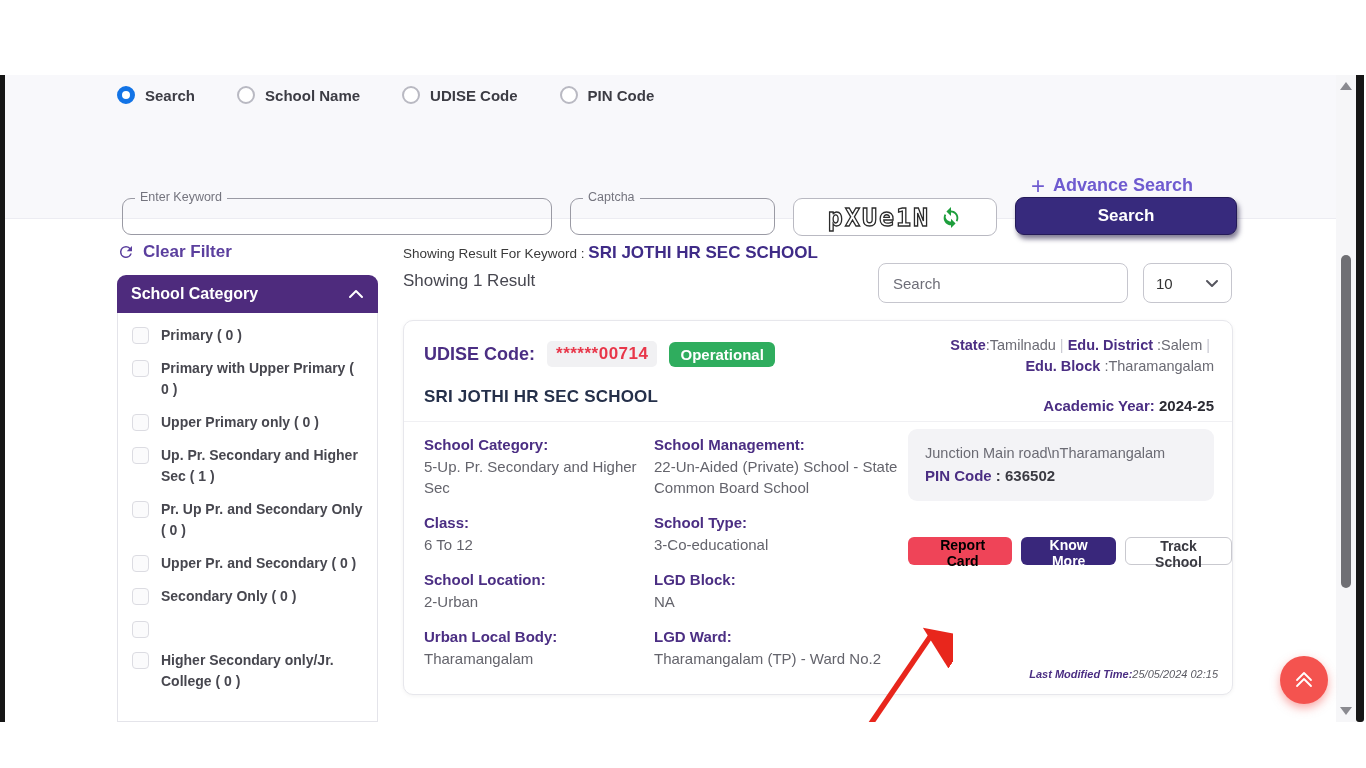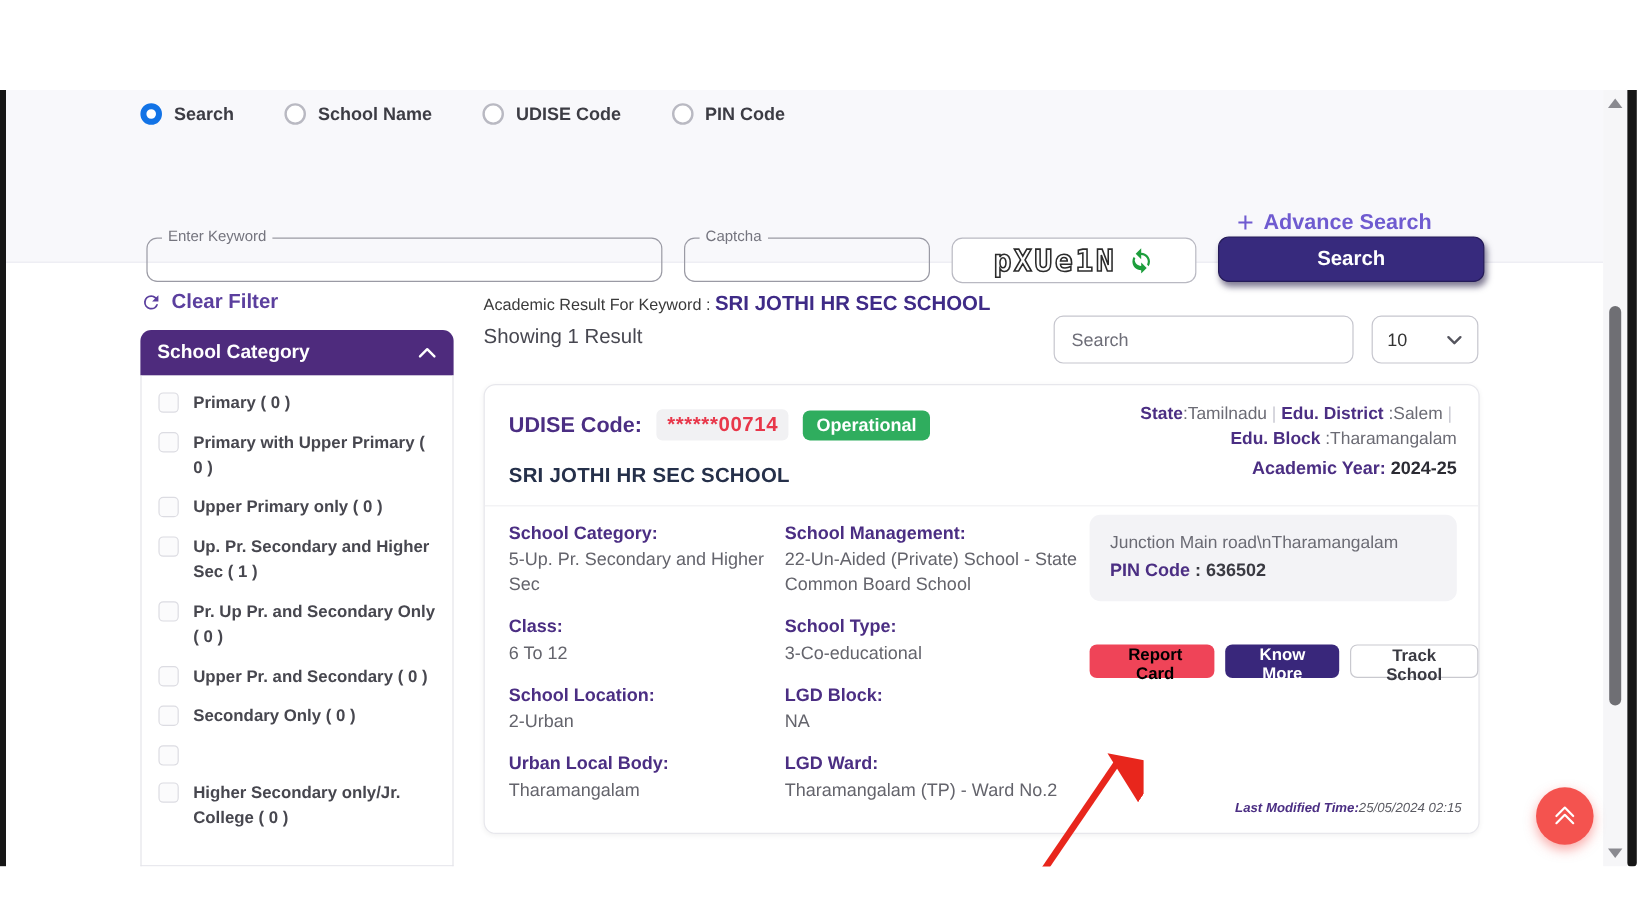--- a/index.html
+++ b/index.html
@@ -82,21 +82,21 @@
   .udise-chip { background:#f1f1f3; border-radius:5px; padding:3px 9px; font-size:17px;
                 font-weight:bold; color:#e8374a; letter-spacing:.5px; }
   .op-badge { background:#2fad5e; border-radius:6px; padding:4px 11px; font-size:15px;
               font-weight:bold; color:#fff; }
   .c-head-right { position:absolute; right:18px; top:14px; text-align:right; font-size:14.5px; line-height:21px; }
   .hl { font-weight:bold; color:#4b2e83; }
   .hv { color:#6b6b74; }
   .pipe { color:#c9c9d2; padding:0 4px; }
   .c-name { position:absolute; left:20px; top:66px; font-size:17px; font-weight:bold;
             color:#25304a; letter-spacing:.2px; }
-  .c-year { position:absolute; right:18px; top:61px; font-size:15px; }
+  .c-year { position:absolute; right:18px; top:76px; font-size:15px; }
   .c-year .yl { font-weight:bold; color:#4b2e83; }
   .c-year .yv { font-weight:bold; color:#2b2b33; }
   .c-sep { position:absolute; left:0; right:0; top:100px; border-top:1px solid #f0f0f3; }
 
   .dcol { position:absolute; top:112px; }
   .dcol.c1 { left:20px; width:230px; }
   .dcol.c2 { left:250px; width:252px; }
   .dpair { margin-bottom:13px; }
   .dlab { font-size:15px; font-weight:bold; color:#4b2e83; line-height:23px; }
   .dval { font-size:15px; color:#64646c; line-height:21px; }
@@ -237,21 +237,21 @@
           <span class="cb"></span>
         </div>
         <div class="fitem">
           <span class="cb"></span>
           <span class="fitxt">Higher Secondary only/Jr. College ( 0 )</span>
         </div>
       </div>
     </div>
 
     <div class="res-kw-line">
-      <span class="lab">Academic Result For Keyword : </span>
+      <span class="lab">Showing Result For Keyword : </span>
       <span class="kwv">SRI JOTHI HR SEC SCHOOL</span>
     </div>
     <div class="res-count">Showing 1 Result</div>
     <input class="mini-search" type="text" placeholder="Search" style="">
     <div class="psize">
       <span class="pv">10</span>
       <svg width="14" height="9" viewBox="0 0 14 9">
         <polyline points="2,2 7,7 12,2" fill="none" stroke="#55555e" stroke-width="2" stroke-linecap="round" stroke-linejoin="round"></polyline>
       </svg>
     </div>

